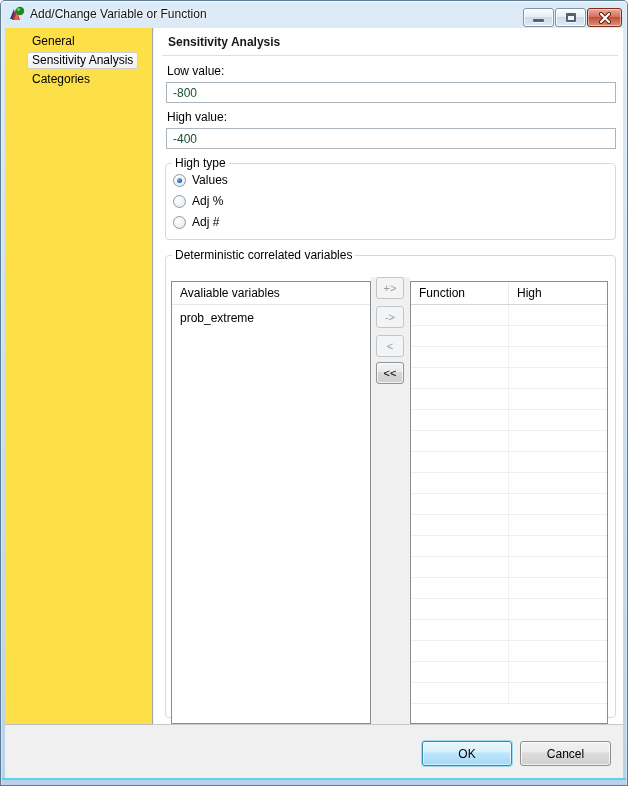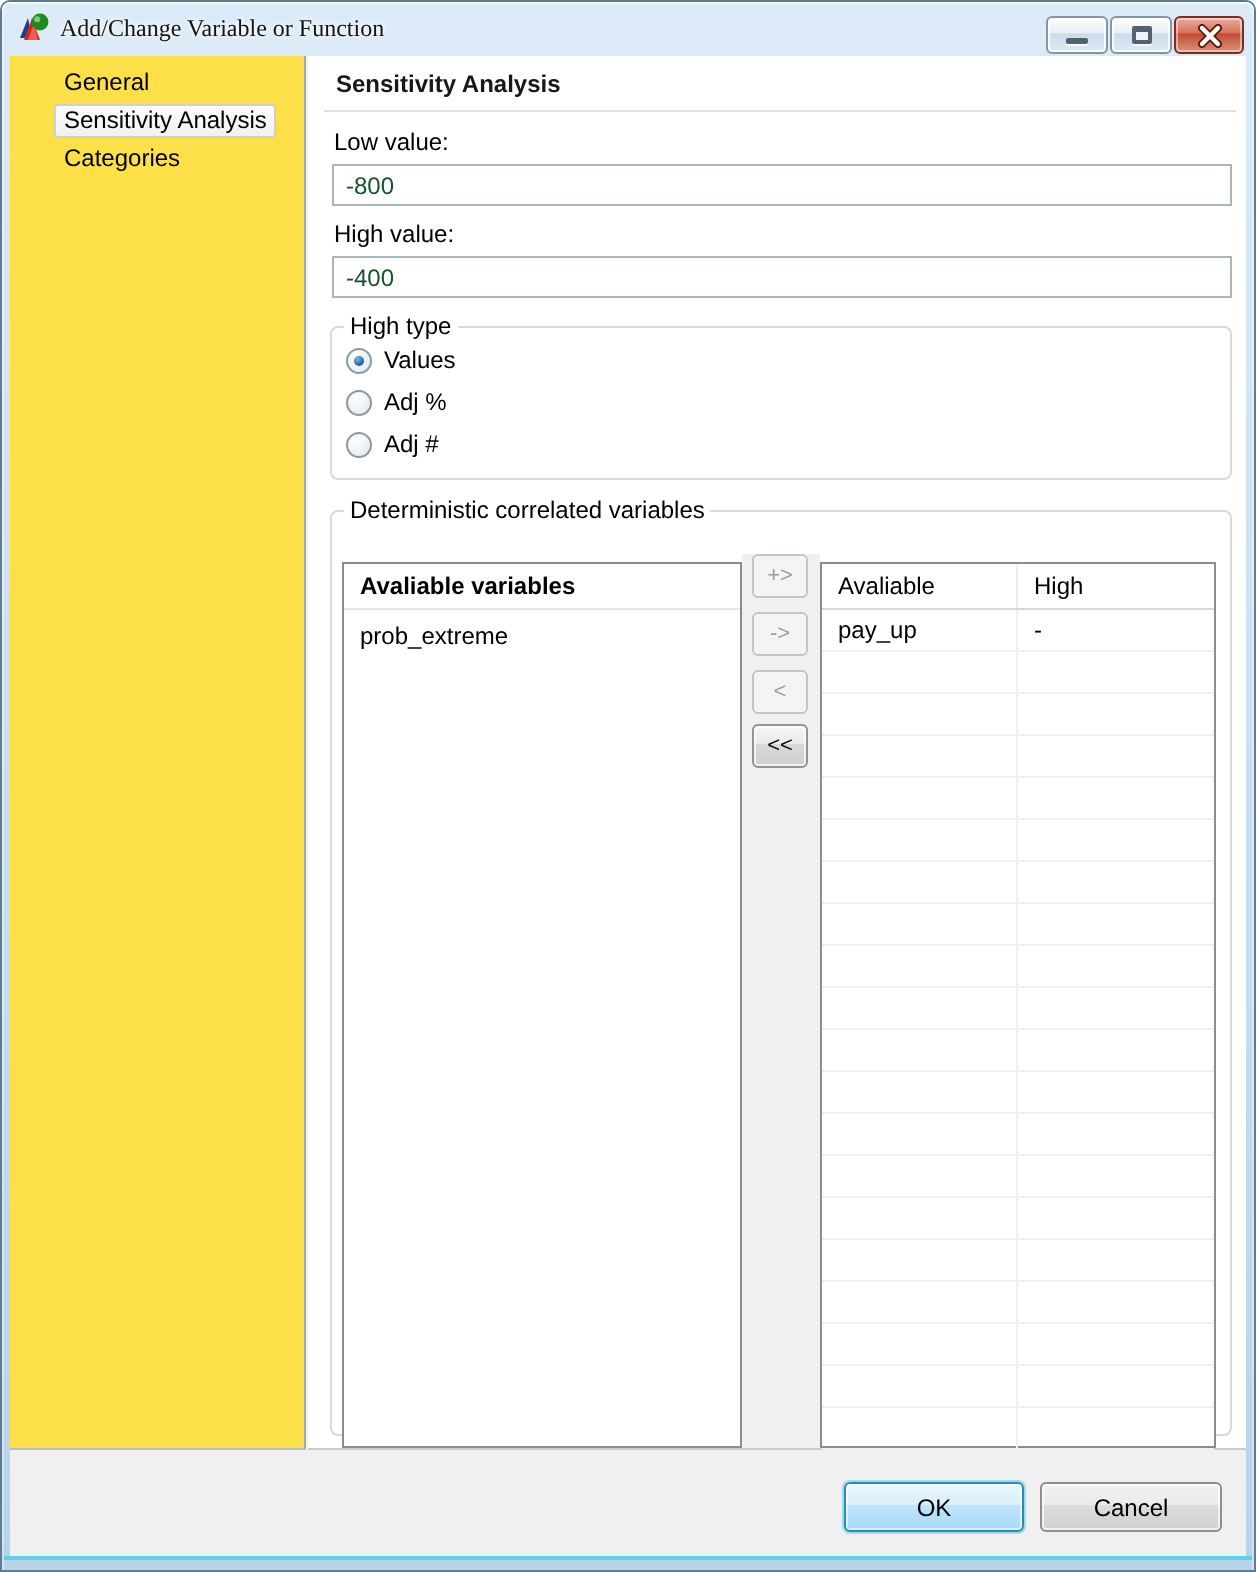--- a/index.html
+++ b/index.html
@@ -11,21 +11,21 @@
     box-shadow:inset 0 0 0 1px #5f7d92;}
   .frame-inner{position:absolute;inset:1px;border-radius:4px 4px 0 0;
     box-shadow:inset 0 1px 0 rgba(255,255,255,.7), inset 1px 0 0 rgba(255,255,255,.35), inset -1px 0 0 rgba(255,255,255,.35);
     pointer-events:none;}
   .frame-cyan{position:absolute;left:2px;right:2px;bottom:6px;height:2px;background:#49d5e4;opacity:.85;}
 
   
   .titlebar{position:absolute;left:0;top:0;width:100%;height:28px;}
   .app-icon{position:absolute;left:9px;top:6px;width:16px;height:16px;}
   .title{position:absolute;left:30px;top:0;height:28px;line-height:28px;color:#131313;
-    text-shadow:0 0 4px #fff,0 0 2px #fff;white-space:nowrap;font-family:Liberation Serif, serif;}
+    text-shadow:0 0 4px #fff,0 0 2px #fff;white-space:nowrap;}
   .winbtn{position:absolute;top:8px;height:19px;border-radius:3px;border:1px solid #8296a7;
     background:linear-gradient(#fdfefe,#e6eef6 45%,#ccdaea 46%,#dfeaf4);
     box-shadow:inset 0 0 0 1px rgba(255,255,255,.8);cursor:default;}
   .winbtn.min{left:523px;width:31px;}
   .winbtn.max{left:555px;width:31px;}
   .winbtn.close{left:587px;width:35px;border-color:#7e2c1d;
     background:linear-gradient(#e8ab9b,#d9705b 45%,#c24a31 46%,#d8937e);
     box-shadow:inset 0 0 0 1px rgba(255,255,255,.45);}
   .glyph-min{position:absolute;left:50%;bottom:4px;width:11px;height:3px;margin-left:-5.5px;
     background:#54616e;border-radius:1px;box-shadow:0 1px 0 rgba(255,255,255,.8);}
@@ -58,21 +58,21 @@
   .fs-range{left:11px;top:128px;width:451px;height:84px;}
   .fs-corr{left:11px;top:220px;width:451px;height:470px;}
 
   .radio-row{height:21px;line-height:21px;padding-left:7px;display:flex;align-items:center;}
   .radio{display:inline-block;width:13px;height:13px;border-radius:50%;margin-right:6px;
     border:1px solid #8a9aa5;background:radial-gradient(circle at 35% 30%,#fff,#e9eef2 70%,#d5dde3);position:relative;}
   .radio.checked::after{content:"";position:absolute;left:3px;top:3px;width:5px;height:5px;border-radius:50%;
     background:radial-gradient(circle at 35% 30%,#7fb2e5,#2c67b0 60%,#1d4c87);}
 
   .listbox{position:absolute;left:5px;top:19px;width:200px;height:443px;border:1px solid #8a8d90;background:#fff;}
-  .list-header{height:23px;line-height:23px;padding-left:8px;border-bottom:1px solid #e6e6e6;color:#000;background:#fff;font-weight:bold;}
+  .list-header{height:23px;line-height:23px;padding-left:8px;border-bottom:1px solid #e6e6e6;color:#000;background:#fff;}
   .list-item{height:19px;line-height:19px;padding-left:8px;margin-top:4px;cursor:default;}
 
   .xfer-strip{position:absolute;left:205px;top:15px;width:39px;height:447px;background:#f0f0f0;}
   .xfer{display:block;position:absolute;left:5px;width:28px;height:22px;border-radius:3px;
     font-family:inherit;font-size:11px;line-height:1;text-align:center;cursor:default;}
   .xfer[disabled]{color:#9b9b9b;border:1px solid #c3c6c9;background:#f3f4f5;}
   .xfer.enabled{color:#000;border:1px solid #8e9499;background:linear-gradient(#f6f6f6,#e9e9e9 45%,#d9d9d9 46%,#cfcfcf);
     box-shadow:inset 0 0 0 1px rgba(255,255,255,.7);}
 
   .seltable{position:absolute;left:244px;top:19px;width:198px;height:443px;border:1px solid #8a8d90;background:#fff;}
@@ -173,29 +173,25 @@
 
         <div class="xfer-strip" id="xfer-strip">
             <button class="xfer" disabled="" style="top: 0px;">+&gt;</button>
             <button class="xfer" disabled="" style="top: 29px;">-&gt;</button>
             <button class="xfer" disabled="" style="top: 58px;">&lt;</button>
             <button class="xfer enabled" style="top: 85px;">&lt;&lt;</button>
           </div>
 
         <div class="seltable">
           <div class="t-head">
-            <div class="c1">Avaliable</div>
+            <div class="c1">Function</div>
             <div class="c2">High</div>
           </div>
           <div id="table-body">
               <div class="t-row">
-                <div class="c1">pay_up</div>
-                <div class="c2">-</div>
-              </div>
-              <div class="t-row">
                 <div class="c1"></div>
                 <div class="c2"></div>
               </div>
               <div class="t-row">
                 <div class="c1"></div>
                 <div class="c2"></div>
               </div>
               <div class="t-row">
                 <div class="c1"></div>
                 <div class="c2"></div>

